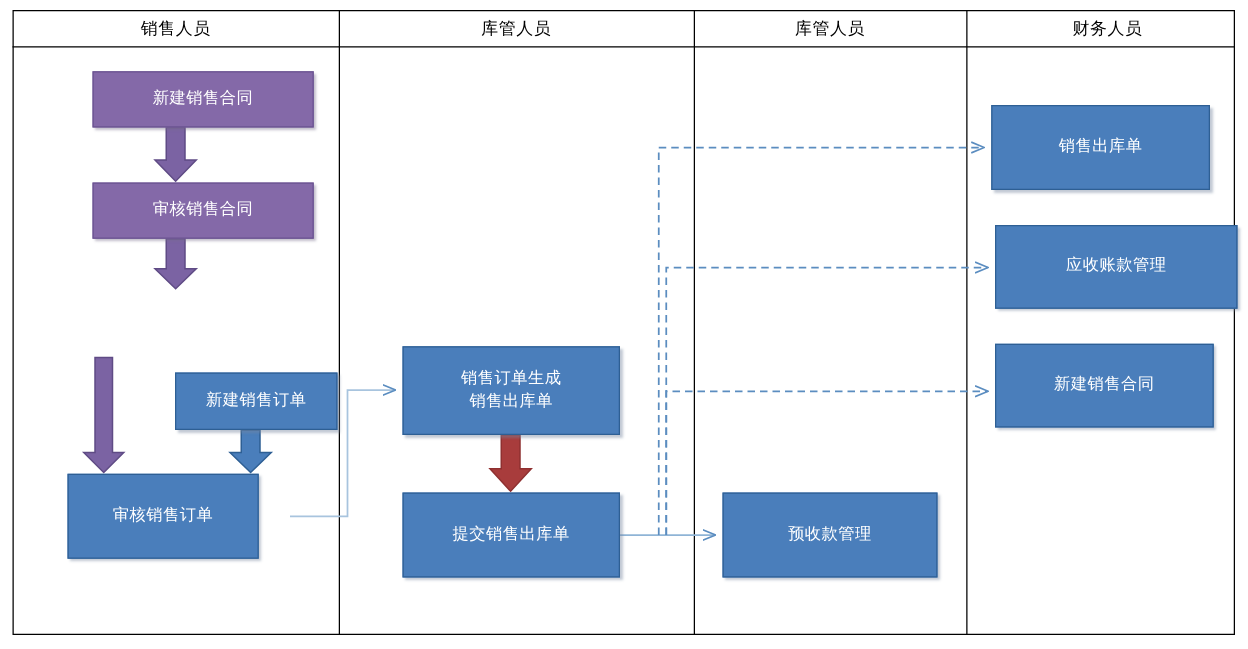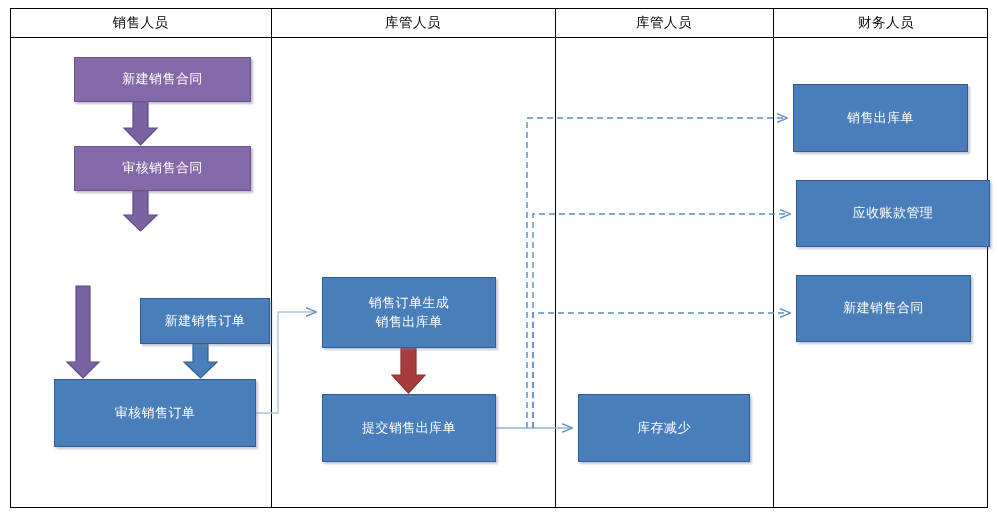--- a/index.html
+++ b/index.html
@@ -129,28 +129,28 @@
     </g>
   </svg>
 
   <div class="node purple" style="left:52px;top:57px;width:177px;height:45px">新建销售合同</div>
 
   <div class="node purple" style="left:52px;top:146px;width:177px;height:45px">审核销售合同</div>
 
 
   <div class="node blue" style="left:140px;top:298px;width:130px;height:46px">新建销售订单</div>
 
-  <div class="node blue" style="left:54px;top:379px;width:202px;height:68px">审核销售订单</div>
+  <div class="node blue" style="left:54px;top:379px;width:153px;height:68px">审核销售订单</div>
 
   <div class="node blue" style="left:322px;top:277px;width:174px;height:71px">销售订单生成
 销售出库单</div>
 
   <div class="node blue" style="left:322px;top:394px;width:174px;height:68px">提交销售出库单</div>
 
-  <div class="node blue" style="left:578px;top:394px;width:172px;height:68px">库存减少</div>
+  <div class="node blue" style="left:578px;top:394px;width:172px;height:68px">预收款管理</div>
 
   <div class="node blue" style="left:793px;top:84px;width:175px;height:68px">销售出库单</div>
 
   <div class="node blue" style="left:796px;top:180px;width:194px;height:67px">应收账款管理</div>
 
   <div class="node blue" style="left:796px;top:275px;width:175px;height:67px">新建销售合同</div>
 
 </div>
 
 </body></html>

